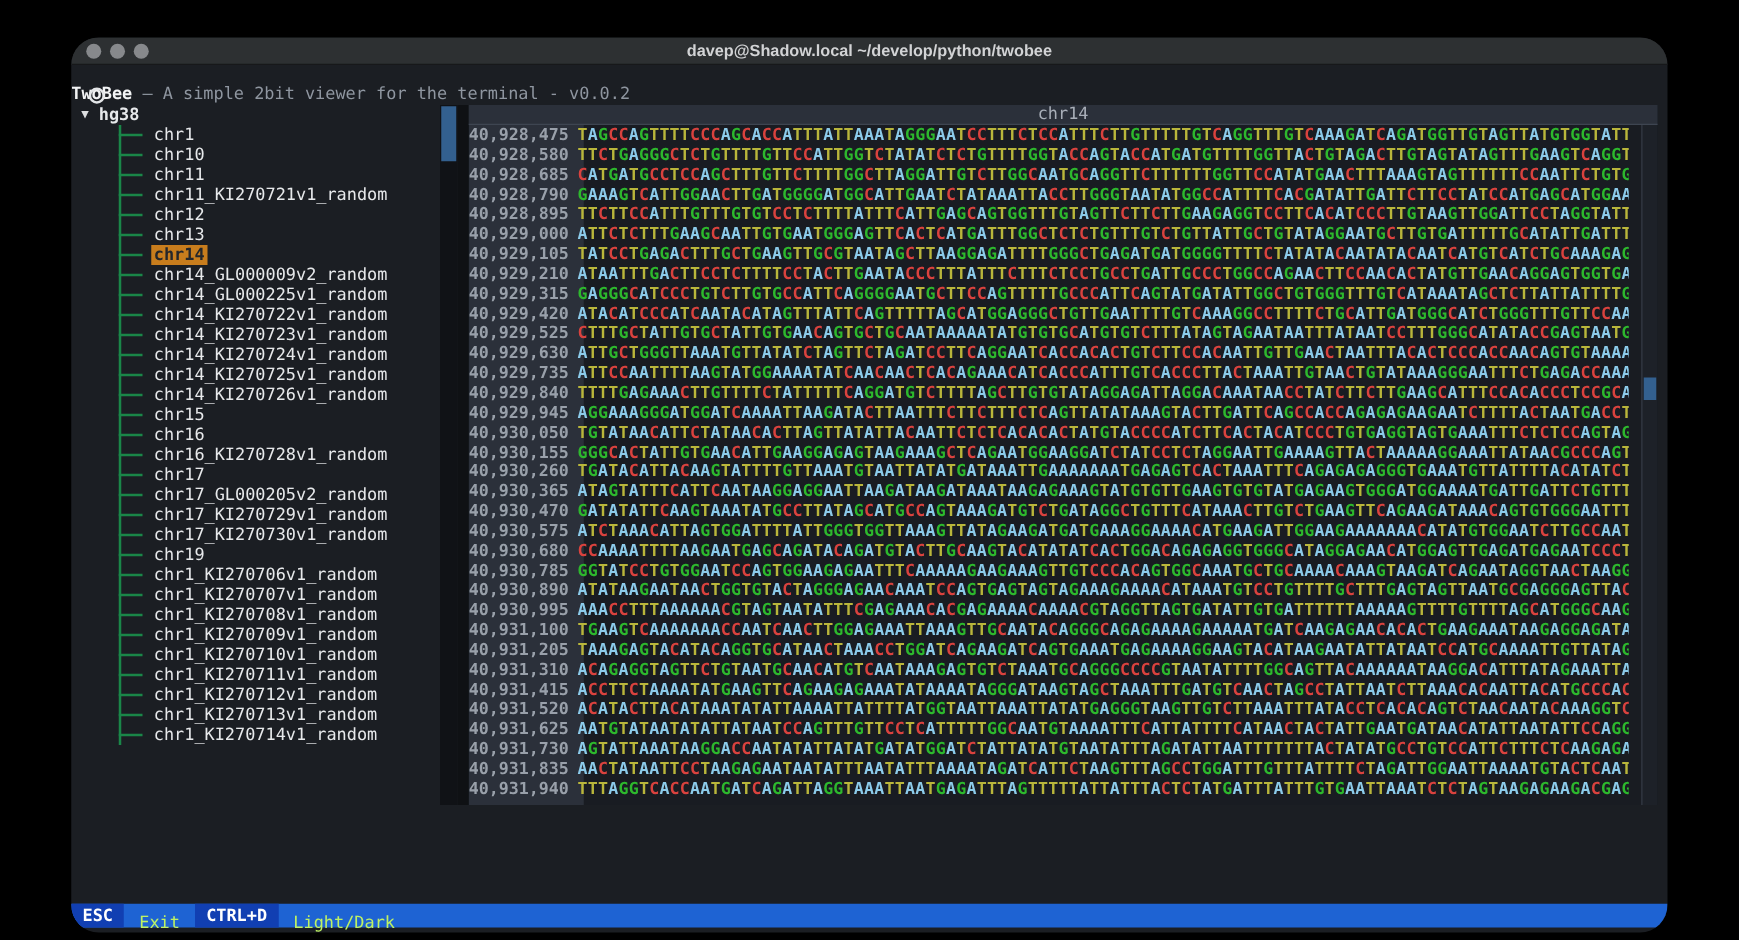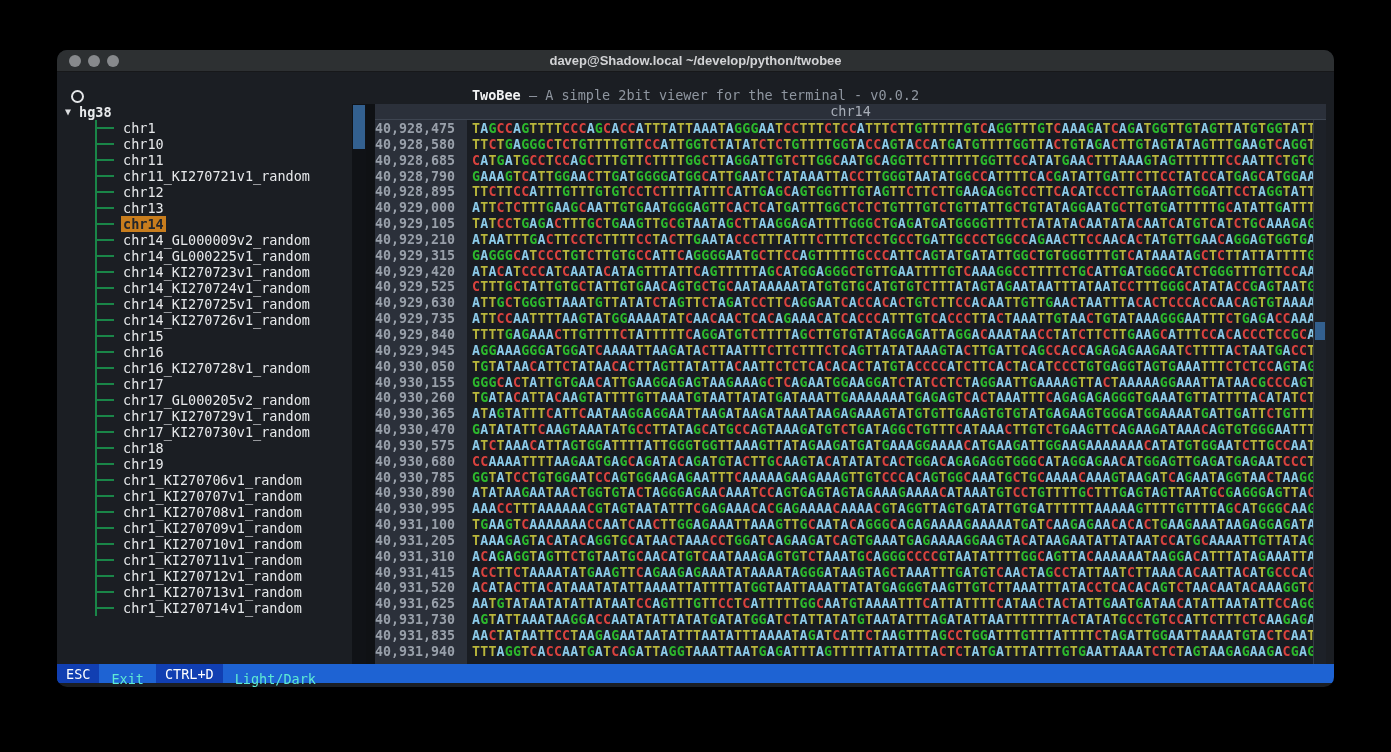--- a/index.html
+++ b/index.html
@@ -2,28 +2,28 @@
 <html style="--base-a: #8ccbea; --base-c: #d9423e; --base-g: #2db82d; --base-t: #b9b63b; --guide: #1a8648; --sel-bg: #c87d1d; --footer-bg: #1e63d3; --footer-key: #113fb2; --thumb: #33608f; --pos: #99a0aa;"><head>
 <meta charset="utf-8">
 <style>
   :root{
     --base-a:#8ccbea; --base-c:#d9423e; --base-g:#2db82d; --base-t:#b9b63b;
     --guide:#1a8648; --sel-bg:#c87d1d; --footer-bg:#1e63d3; --footer-key:#113fb2;
     --thumb:#33608f; --pos:#99a0aa;
   }
   *{margin:0;padding:0;box-sizing:border-box}
   html,body{width:1391px;height:752px;background:#000;overflow:hidden}
-  .window{position:absolute;left:57px;top:50px;width:1277px;height:637px;
-    background:#1b1e23;border-radius:10px;overflow:hidden;
+  .window{position:absolute;left:57px;top:30px;width:1277px;height:716px;
+    background:#1b1e23;border-radius:22px;overflow:hidden;
     box-shadow:0 0 0 1px #000;font-family:"DejaVu Sans Mono",monospace}
   .titlebar{height:22px;background:#2d3032;display:flex;align-items:center;justify-content:center;position:relative;border-bottom:1px solid #17181a}
   .lights{position:absolute;left:12px;top:5px;display:flex;gap:7px}
   .light{width:12px;height:12px;border-radius:50%;background:#87898c}
   .wtitle{font-family:"Liberation Sans",sans-serif;font-weight:bold;font-size:13px;color:#d2d3d5}
-  .app-header{height:32px;display:flex;align-items:flex-end;justify-content:center;padding-bottom:1px}
+  .app-header{height:32px;display:flex;align-items:flex-end;justify-content:flex-start;padding-bottom:1px}
   .app-header .line{font-size:13.5px;line-height:16px;color:#8f96a0}
   .app-header .appname{color:#f2f3f4;font-weight:700}
   .circle-icon{position:absolute;left:14px;top:40px;width:13px;height:13px;border:2px solid #e3e5e7;border-radius:50%}
   .main{height:560px;display:flex}
   
   .sidebar{width:295px;height:100%;overflow:hidden;font-size:13.5px;line-height:16px;color:#e7e9eb}
   .treerow{height:16px;display:flex;align-items:center;white-space:pre}
   .rootrow{padding-left:8px}
   .tri{color:#dcdee0;font-size:10px;margin-right:8px}
   .rootlabel{font-weight:700}
@@ -39,27 +39,27 @@
   .panel{width:951px;height:100%;flex:none;background:#191c22;display:flex;flex-direction:column}
   .panel-header{height:16px;background:#2b303a;border-bottom:1px solid #3e4551;
     text-align:center;font-size:13.5px;line-height:15px;color:#a8aeb8}
   .rows-wrap{position:relative;flex:1;overflow:hidden}
   .gutter-col{position:absolute;left:0;top:0;bottom:0;width:92px;background:#2b303a}
   .right-scroll{position:absolute;right:0;top:0;bottom:0;width:13px;background:#1d2128;border-left:1px solid #343a44}
   .right-scroll .thumb{position:absolute;left:1px;right:1px;top:202px;height:18px;background:var(--thumb)}
   #seq-rows{position:absolute;left:0;top:1px;right:13px;bottom:0}
   .seqrow{height:15.85px;display:flex;font-weight:700;font-size:13.3px;line-height:15.85px;white-space:pre}
   .pos{width:86px;flex:none;text-align:center;padding-right:6px;color:var(--pos);position:relative;z-index:1}
-  .seq{margin-left:11px;width:841px;overflow:hidden;flex:none;letter-spacing:0.18px}
+  .seq{margin-left:1px;width:841px;overflow:hidden;flex:none;letter-spacing:0.18px}
   .bA{color:var(--base-a)} .bC{color:var(--base-c)} .bG{color:var(--base-g)} .bT{color:var(--base-t)}
   
   .footer{position:absolute;left:0;right:0;bottom:4px;height:19px;background:var(--footer-bg);
     display:flex;align-items:stretch;font-size:13.5px}
-  .fkey{background:var(--footer-key);color:#fff;font-weight:400;display:flex;align-items:center;padding:0 9px}
-  .flabel{color:#5eead4;display:flex;align-items:center;padding:15px 12px}
+  .fkey{background:var(--footer-key);color:#fff;font-weight:700;display:flex;align-items:center;padding:0 9px}
+  .flabel{color:#bef264;display:flex;align-items:center;padding:15px 12px}
 </style>
 </head>
 <body>
 
 <div class="window">
   <div class="titlebar">
     <div class="lights">
       <span class="light"></span>
       <span class="light"></span>
       <span class="light"></span>
@@ -84,32 +84,32 @@
       <div id="tree-items">
           <div class="treerow"><span class="g"></span><span class="tlabel">chr1</span></div>
           <div class="treerow"><span class="g"></span><span class="tlabel">chr10</span></div>
           <div class="treerow"><span class="g"></span><span class="tlabel">chr11</span></div>
           <div class="treerow"><span class="g"></span><span class="tlabel">chr11_KI270721v1_random</span></div>
           <div class="treerow"><span class="g"></span><span class="tlabel">chr12</span></div>
           <div class="treerow"><span class="g"></span><span class="tlabel">chr13</span></div>
           <div class="treerow"><span class="g"></span><span class="tlabel sel">chr14</span></div>
           <div class="treerow"><span class="g"></span><span class="tlabel">chr14_GL000009v2_random</span></div>
           <div class="treerow"><span class="g"></span><span class="tlabel">chr14_GL000225v1_random</span></div>
+          <div class="treerow"><span class="g"></span><span class="tlabel">chr14_KI270722v1_random</span></div>
           <div class="treerow"><span class="g"></span><span class="tlabel">chr14_KI270723v1_random</span></div>
           <div class="treerow"><span class="g"></span><span class="tlabel">chr14_KI270724v1_random</span></div>
           <div class="treerow"><span class="g"></span><span class="tlabel">chr14_KI270725v1_random</span></div>
           <div class="treerow"><span class="g"></span><span class="tlabel">chr14_KI270726v1_random</span></div>
           <div class="treerow"><span class="g"></span><span class="tlabel">chr15</span></div>
           <div class="treerow"><span class="g"></span><span class="tlabel">chr16</span></div>
           <div class="treerow"><span class="g"></span><span class="tlabel">chr16_KI270728v1_random</span></div>
           <div class="treerow"><span class="g"></span><span class="tlabel">chr17</span></div>
           <div class="treerow"><span class="g"></span><span class="tlabel">chr17_GL000205v2_random</span></div>
           <div class="treerow"><span class="g"></span><span class="tlabel">chr17_KI270729v1_random</span></div>
           <div class="treerow"><span class="g"></span><span class="tlabel">chr17_KI270730v1_random</span></div>
-          <div class="treerow"><span class="g"></span><span class="tlabel">chr18</span></div>
           <div class="treerow"><span class="g"></span><span class="tlabel">chr19</span></div>
           <div class="treerow"><span class="g"></span><span class="tlabel">chr1_KI270706v1_random</span></div>
           <div class="treerow"><span class="g"></span><span class="tlabel">chr1_KI270707v1_random</span></div>
           <div class="treerow"><span class="g"></span><span class="tlabel">chr1_KI270708v1_random</span></div>
           <div class="treerow"><span class="g"></span><span class="tlabel">chr1_KI270709v1_random</span></div>
           <div class="treerow"><span class="g"></span><span class="tlabel">chr1_KI270710v1_random</span></div>
           <div class="treerow"><span class="g"></span><span class="tlabel">chr1_KI270711v1_random</span></div>
           <div class="treerow"><span class="g"></span><span class="tlabel">chr1_KI270712v1_random</span></div>
           <div class="treerow"><span class="g"></span><span class="tlabel">chr1_KI270713v1_random</span></div>
           <div class="treerow"><span class="g"></span><span class="tlabel">chr1_KI270714v1_random</span></div>

